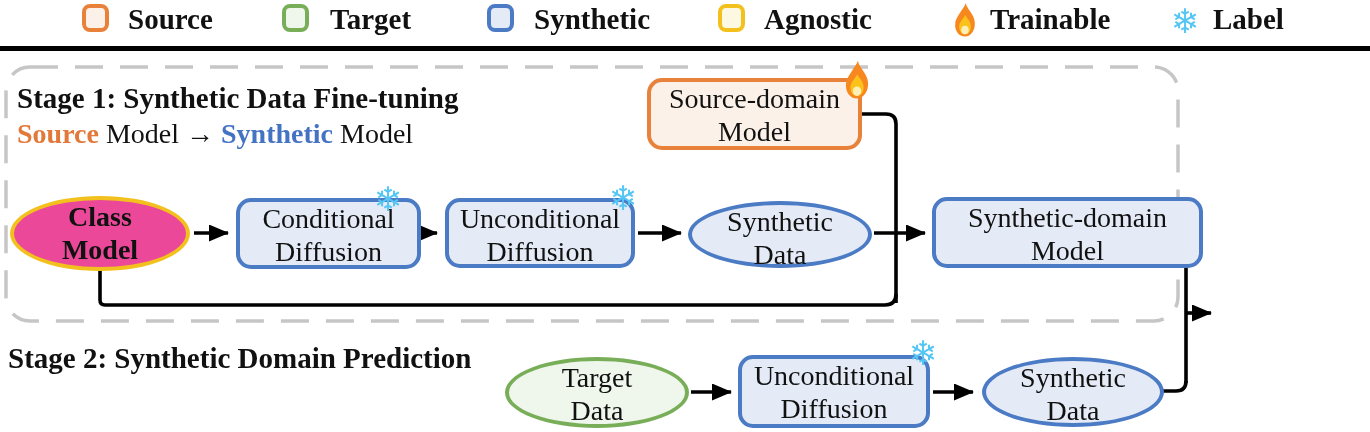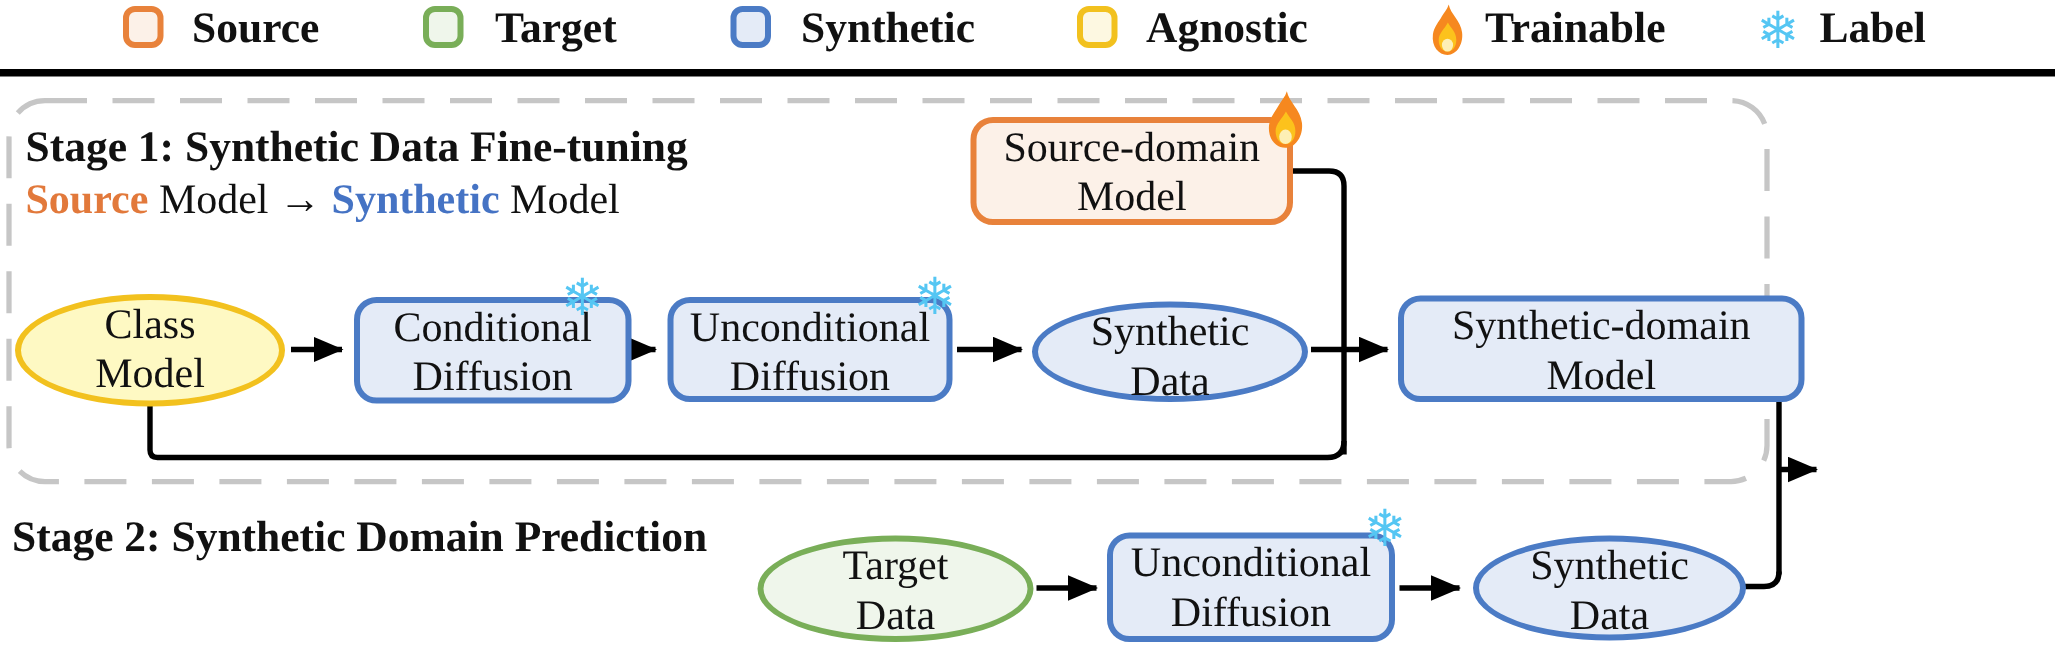--- a/index.html
+++ b/index.html
@@ -23,21 +23,21 @@
   .tok-source{color:#E2793B;font-weight:bold;}
   .tok-synthetic{color:#4573C4;font-weight:bold;}
   .tok-target{color:#6CAE4D;font-weight:bold;}
   
   .node{position:absolute;display:flex;flex-direction:column;align-items:center;
         justify-content:flex-start;text-align:center;font-size:28px;line-height:33px;
         box-sizing:border-box;background:#E4EBF7;border:4px solid #4B7BC5;}
   .ellipse{border-radius:50%;}
   .round{border-radius:15px;}
   .rect{border-radius:0;}
-  .yellow{border-color:#F2C11E;background:#fef9c3;}
+  .yellow{border-color:#F2C11E;background:#ec4899;font-weight:bold;}
   .orange{border-color:#E8823B;background:#FCF1E8;}
   .green{border-color:#79AE58;background:#EFF6EB;}
   
   .snow{position:absolute;font-family:"DejaVu Sans",sans-serif;color:#55C6F3;
         font-size:34px;line-height:34px;}
   .fire{position:absolute;}
   svg.layer{position:absolute;left:0;top:0;}
 </style>
 </head>
 <body>

